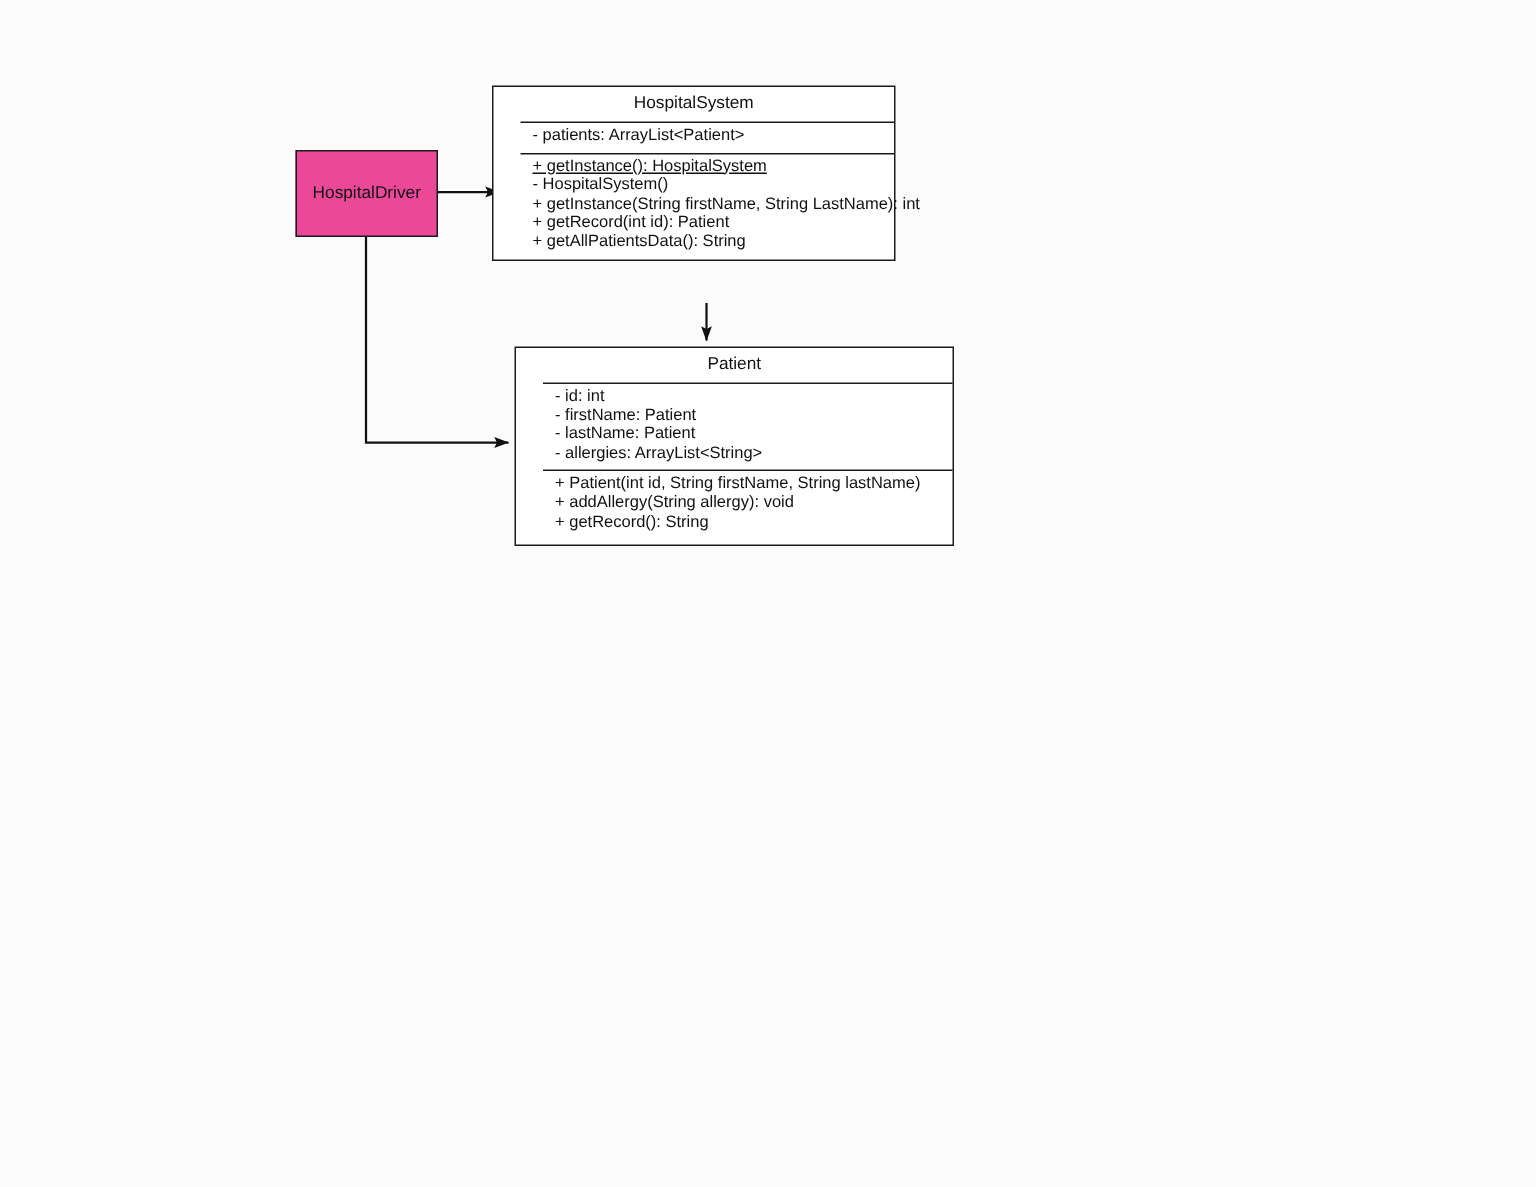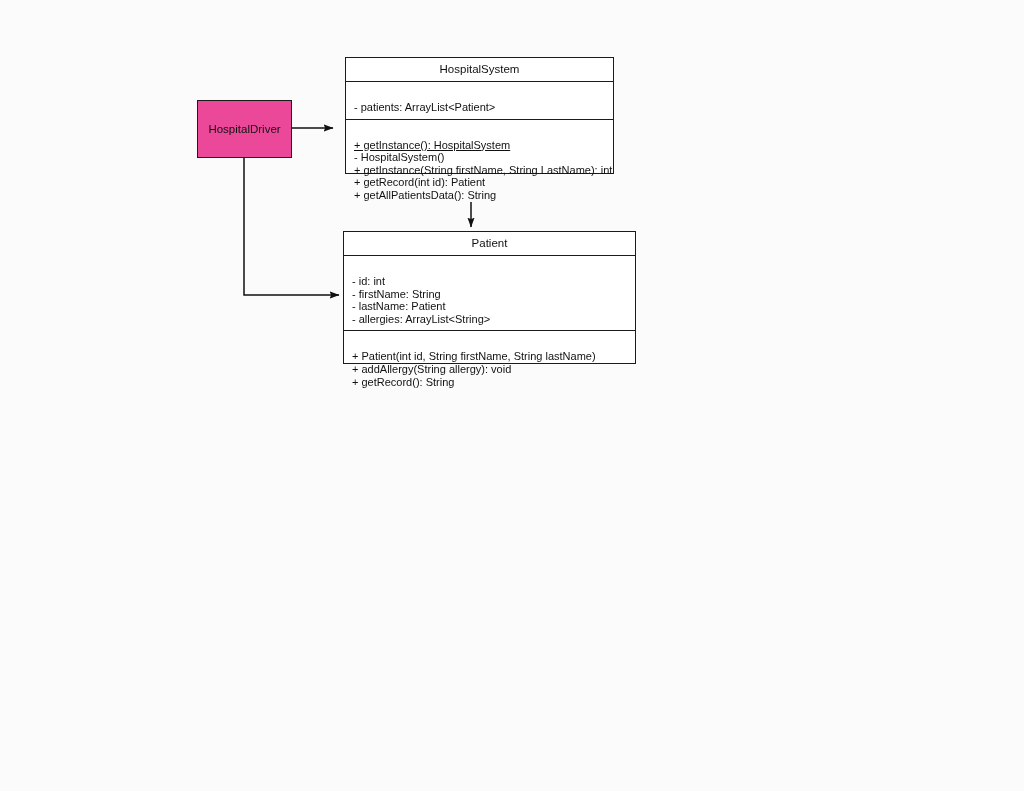--- a/index.html
+++ b/index.html
@@ -54,40 +54,41 @@
     font-size: 11.5px;
     color: #111111;
     padding: 5px 4px 5px 4px;
     line-height: 13px;
     box-sizing: border-box;
   }
   .section-divider {
     border-top: 1.4px solid #1b1b1b;
   }
   .compartment {
-    padding: 19px 0 5px 6px;
+    padding: 2px 0 5px 6px;
     box-sizing: border-box;
+    margin-left: 18px;
   }
   .member {
     font-size: 11px;
     color: #111111;
     line-height: 12.6px;
     white-space: nowrap;
     padding: 0 0 0 2px;
   }
   .member.static {
     text-decoration: underline;
   }
   .plain-label {
     font-size: 11.5px;
     color: #111111;
   }
 
   #hospital-system-class {
-    left: 345px;
+    left: 328px;
     top: 57px;
     width: 269px;
     height: 117px;
   }
   #patient-class {
     left: 343px;
     top: 231px;
     width: 293px;
     height: 133px;
   }
@@ -132,21 +133,21 @@
       <div class="member">+ getInstance(String firstName, String LastName): int</div>
       <div class="member">+ getRecord(int id): Patient</div>
       <div class="member">+ getAllPatientsData(): String</div>
     </div>
   </div>
 
   <div class="uml-class" id="patient-class">
     <div class="class-title">Patient</div>
     <div class="compartment section-divider">
       <div class="member">- id: int</div>
-      <div class="member">- firstName: String</div>
+      <div class="member">- firstName: Patient</div>
       <div class="member">- lastName: Patient</div>
       <div class="member">- allergies: ArrayList&lt;String&gt;</div>
     </div>
     <div class="compartment section-divider">
       <div class="member">+ Patient(int id, String firstName, String lastName)</div>
       <div class="member">+ addAllergy(String allergy): void</div>
       <div class="member">+ getRecord(): String</div>
     </div>
   </div>
 

